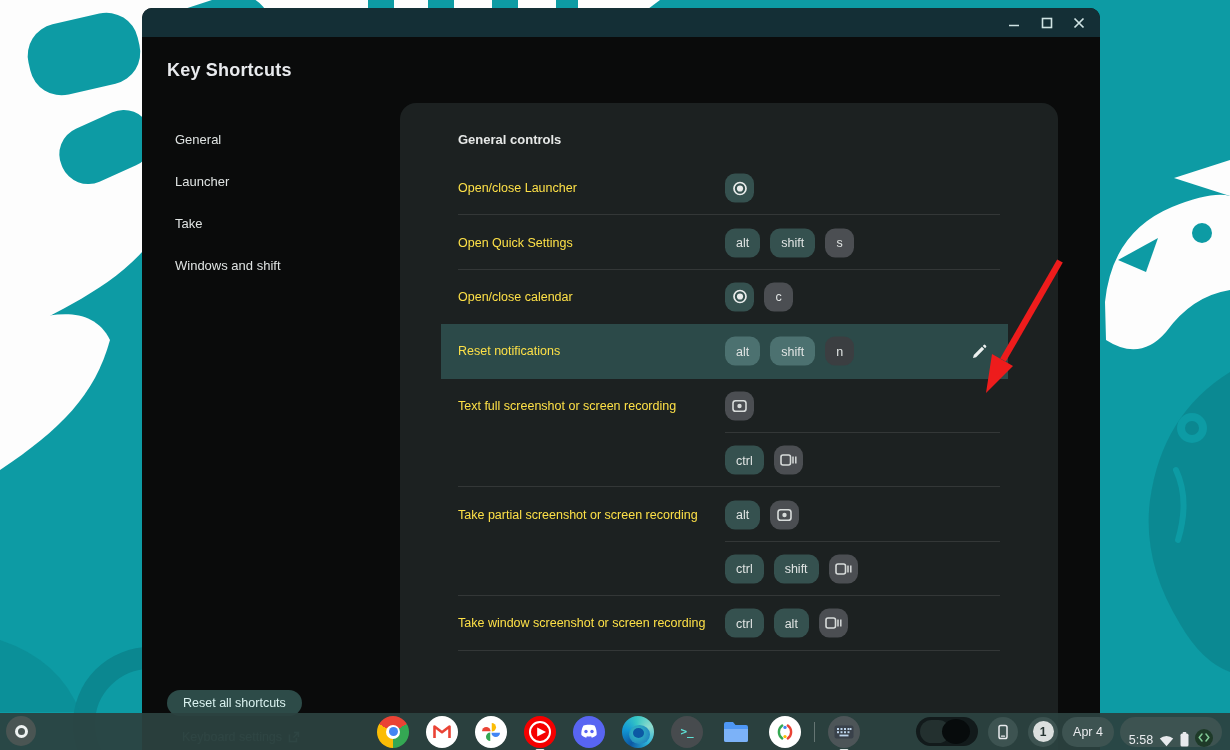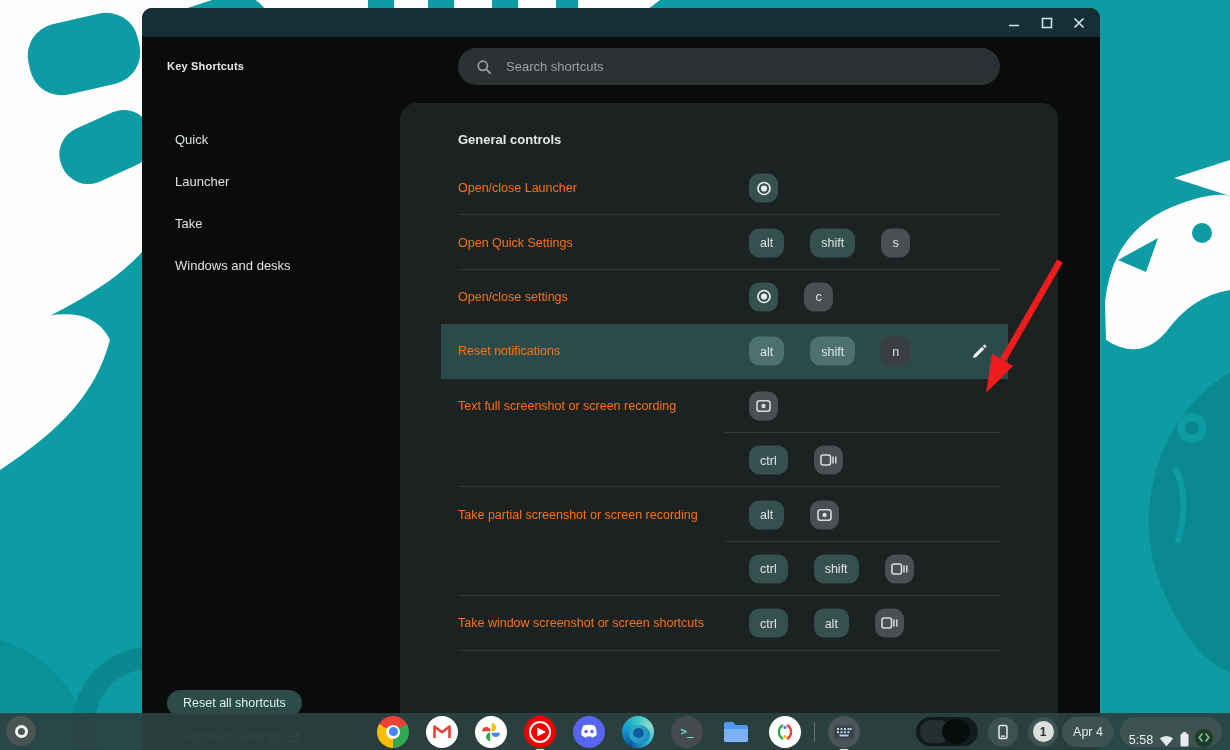--- a/index.html
+++ b/index.html
@@ -7,21 +7,21 @@
   #stage { position:absolute; inset:0; width:1230px; height:750px; background:#0d9ba4; overflow:hidden; }
 
   
   #wallpaper { position:absolute; inset:0; }
 
   
   #win { position:absolute; left:142px; top:8px; width:958px; height:742px;
          background:#0a0b0b; border-radius:10px 10px 0 0; overflow:hidden; }
   #titlebar { position:absolute; left:0; top:0; right:0; height:29px; background:#142f36; }
   .winctl { position:absolute; top:7px; width:16px; height:16px; display:flex; align-items:center; justify-content:center; cursor:default; }
-  #app-title { position:absolute; left:25px; top:52px; font-size:11px; font-weight:700; letter-spacing:.2px; color:#e8eaed; }
+  #app-title { position:absolute; left:25px; top:52px; font-size:18px; font-weight:700; letter-spacing:.2px; color:#e8eaed; }
 
   #searchbar { position:absolute; left:316px; top:40px; width:542px; height:37px; background:#2e3133; border-radius:19px;
                display:flex; align-items:center; padding-left:18px; }
   #searchbar input { background:transparent; border:none; outline:none; color:#e8eaed; font-size:13px; margin-left:14px; width:440px; font-family:"Liberation Sans", sans-serif; }
   #searchbar input::placeholder { color:#9aa0a6; }
 
   
   #sidebar { position:absolute; left:6px; top:112px; width:210px; }
   .side-item { position:relative; height:38px; margin-bottom:4px; border-radius:19px; display:flex; align-items:center;
                padding-left:27px; font-size:13px; color:#dfe3e2; cursor:pointer; }
@@ -29,22 +29,22 @@
   #reset-btn { position:absolute; left:25px; top:682px; height:26px; padding:0 16px; border-radius:14px; background:#2d4b48;
                color:#d9f1ef; font-size:12.5px; display:flex; align-items:center; cursor:pointer; }
   #kb-settings { position:absolute; left:40px; top:722px; font-size:12.5px; color:#9fc9c9; opacity:.55; display:flex; align-items:center; gap:6px; }
 
   
   #panel { position:absolute; left:258px; top:95px; width:658px; height:647px; background:#1c2121; border-radius:16px 16px 0 0; }
   #section-title { position:absolute; left:58px; top:29px; font-size:13px; font-weight:700; color:#e6e8e7; }
   #rows { position:absolute; left:0; top:58px; right:0; }
   .srow { position:relative; height:54.4px; }
   .srow .hlbg { position:absolute; left:41px; right:50px; top:0; bottom:0; background:#2c4a49; }
-  .rlabel { position:absolute; left:58px; top:50%; transform:translateY(-50%); font-size:12.5px; color:#f97316; }
-  .rkeys { position:absolute; left:325px; top:50%; transform:translateY(-50%); display:flex; gap:26px; align-items:flex-end;margin-left:24px; }
+  .rlabel { position:absolute; left:58px; top:50%; transform:translateY(-50%); font-size:12.5px; color:#fde047; }
+  .rkeys { position:absolute; left:325px; top:50%; transform:translateY(-50%); display:flex; gap:10px; align-items:flex-end; }
   .chip { height:29px; min-width:29px; border-radius:10px; display:flex; align-items:center; justify-content:center;
           padding:0 11px; font-size:12.5px; color:#e0e4e3; }
   .chip.teal { background:#35514f; }
   .chip.gray { background:#4b4e52; }
   .chip.tealLight { background:#4c7170; }
   .chip.grayDark { background:#3b3e41; }
   .chip.iconchip { padding:0; width:29px; }
   .divider { position:absolute; bottom:0; height:1px; background:rgba(255,255,255,.10); }
   .divider.full { left:58px; right:58px; }
   .divider.sub { left:325px; right:58px; }
@@ -126,40 +126,33 @@
       </div>
       <div class="winctl" style="left:929px">
         <svg width="12" height="12" viewBox="0 0 12 12">
             <path d="M1.5 1.5l9 9M10.5 1.5l-9 9" stroke="#cfe3e3" stroke-width="1.7"></path>
           </svg>
       </div>
     </div>
 
     <div id="app-title">Key Shortcuts</div>
 
-    <div id="searchbar">
-      <svg width="16" height="16" viewBox="0 0 16 16">
-        <circle cx="6.8" cy="6.8" r="4.6" fill="none" stroke="#9aa0a6" stroke-width="1.7"></circle>
-        <path d="M10.4 10.4L14.3 14.3" stroke="#9aa0a6" stroke-width="1.7" stroke-linecap="round"></path>
-      </svg>
-      <input type="text" placeholder="Search shortcuts" style="">
-    </div>
 
     <div id="sidebar">
         <div class="side-item">
-          <span>Quick</span>
+          <span>General</span>
         </div>
         <div class="side-item">
           <span>Launcher</span>
         </div>
         <div class="side-item">
           <span>Take</span>
         </div>
         <div class="side-item">
-          <span>Windows and desks</span>
+          <span>Windows and shift</span>
         </div>
       </div>
 
     <div id="reset-btn">Reset all shortcuts</div>
     <div id="kb-settings">
       <span>Keyboard settings</span>
       <svg width="12" height="12" viewBox="0 0 12 12">
         <path d="M1.5 3.5v7h7v-3.5M6 1.5h4.5V6M10.5 1.5L5.5 6.5" fill="none" stroke="#9fc9c9" stroke-width="1.4"></path>
       </svg>
     </div>
@@ -182,21 +175,21 @@
           <div class="srow">
             <span class="rlabel">Open Quick Settings</span>
             <div class="rkeys">
               <span class="chip teal">alt</span>
               <span class="chip teal">shift</span>
               <span class="chip gray">s</span>
             </div>
             <div class="divider full"></div>
           </div>
           <div class="srow">
-            <span class="rlabel">Open/close settings</span>
+            <span class="rlabel">Open/close calendar</span>
             <div class="rkeys">
               <span class="chip teal iconchip">
                 <svg width="16" height="16" viewBox="0 0 16 16">
                   <circle cx="8" cy="8" r="6" fill="none" stroke="#e9eceb" stroke-width="1.7"></circle>
                   <circle cx="8" cy="8" r="3.1" fill="#e9eceb"></circle>
                 </svg>
               </span>
               <span class="chip gray">c</span>
             </div>
           </div>
@@ -260,21 +253,21 @@
               <span class="chip gray iconchip">
                 <svg width="17" height="13" viewBox="0 0 17 13">
                   <rect x="1" y="1.5" width="9.5" height="10" rx="2" fill="none" stroke="#d7dbda" stroke-width="1.6"></rect>
                   <path d="M13 3v7M15.8 3v7" stroke="#d7dbda" stroke-width="1.5"></path>
                 </svg>
               </span>
             </div>
             <div class="divider full"></div>
           </div>
           <div class="srow">
-            <span class="rlabel">Take window screenshot or screen shortcuts</span>
+            <span class="rlabel">Take window screenshot or screen recording</span>
             <div class="rkeys">
               <span class="chip teal">ctrl</span>
               <span class="chip teal">alt</span>
               <span class="chip gray iconchip">
                 <svg width="17" height="13" viewBox="0 0 17 13">
                   <rect x="1" y="1.5" width="9.5" height="10" rx="2" fill="none" stroke="#d7dbda" stroke-width="1.6"></rect>
                   <path d="M13 3v7M15.8 3v7" stroke="#d7dbda" stroke-width="1.5"></path>
                 </svg>
               </span>
             </div>

